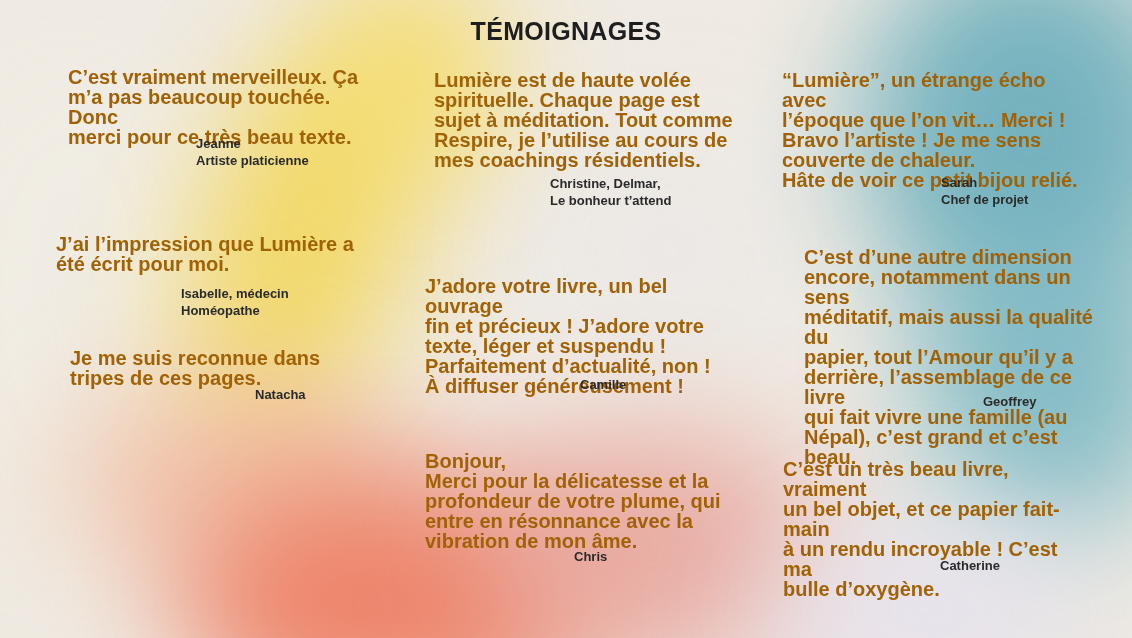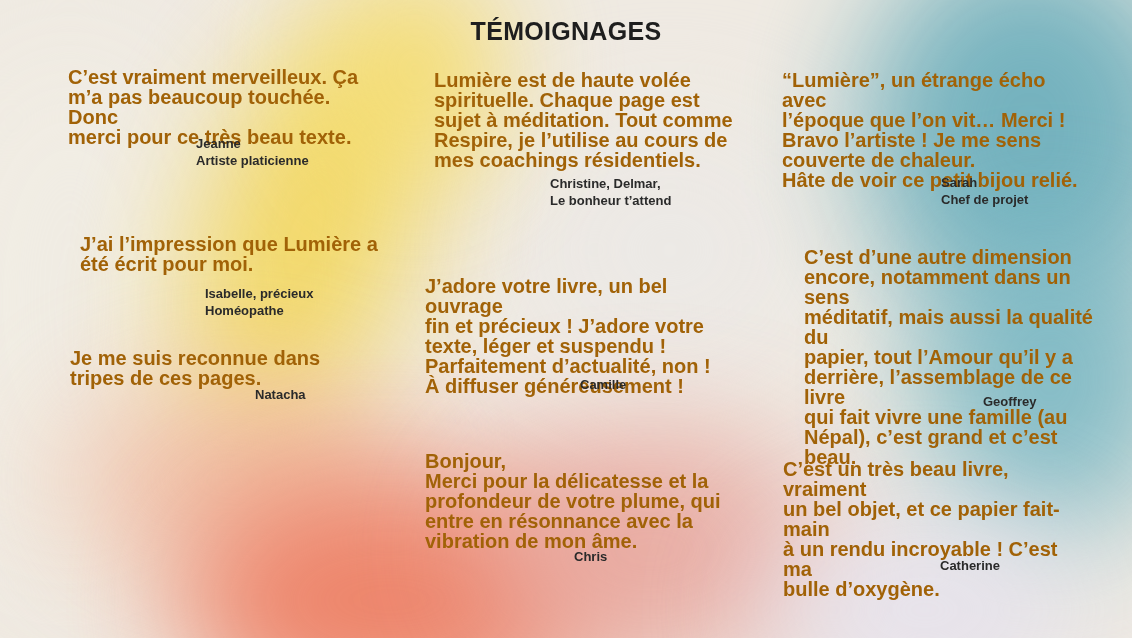--- a/index.html
+++ b/index.html
@@ -78,24 +78,24 @@
   <div class="card" style="left:434px; top:70px; width:300px; height:140px;">
     <p class="quote">Lumière est de haute volée
 spirituelle. Chaque page est
 sujet à méditation. Tout comme
 Respire, je l’utilise au cours de
 mes coachings résidentiels.</p>
     <div class="author" style="left:116px; top:105px;">Christine, Delmar,
 Le bonheur t’attend</div>
   </div>
 
-  <div class="card" style="left:80px; top:234px; width:300px; height:90px;">
+  <div class="card" style="left:56px; top:234px; width:300px; height:90px;">
     <p class="quote">J’ai l’impression que Lumière a
 été écrit pour moi.</p>
-    <div class="author" style="left:125px; top:51px;">Isabelle, précieux
+    <div class="author" style="left:125px; top:51px;">Isabelle, médecin
 Homéopathe</div>
   </div>
 
   <div class="card" style="left:425px; top:276px; width:300px; height:120px;">
     <p class="quote">J’adore votre livre, un bel ouvrage
 fin et précieux ! J’adore votre
 texte, léger et suspendu !
 Parfaitement d’actualité, non !
 À diffuser généreusement !</p>
     <div class="author" style="left:155px; top:100px;">Camille</div>

